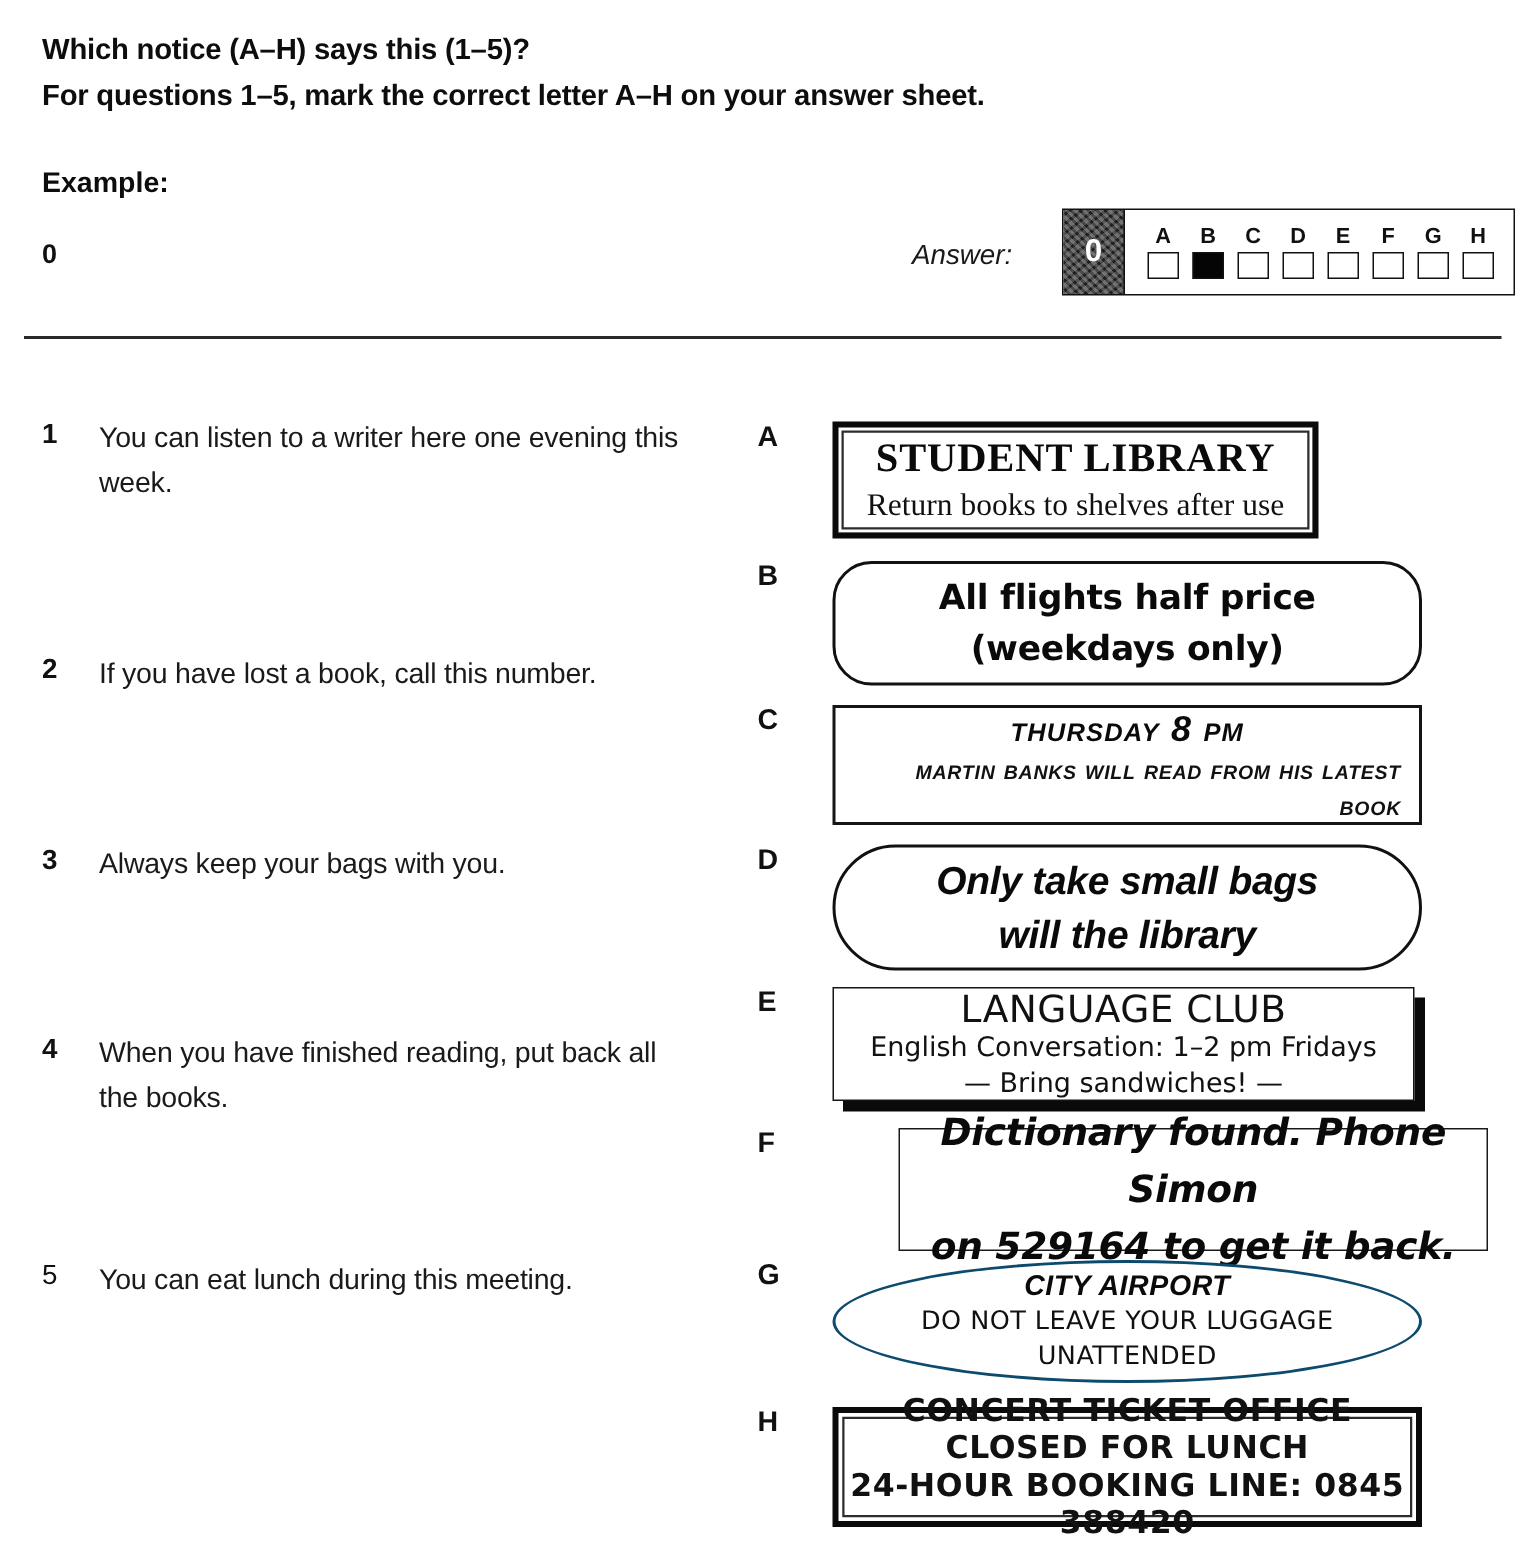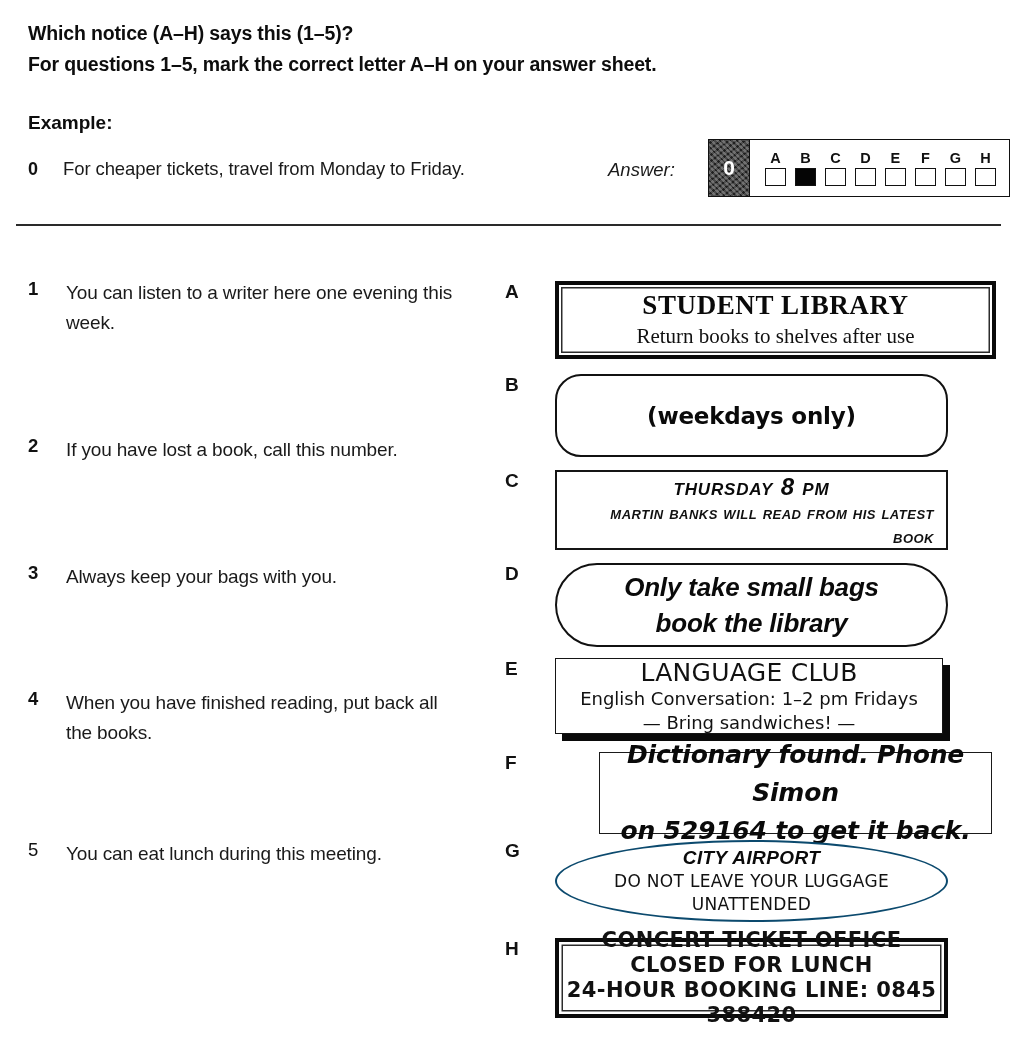--- a/index.html
+++ b/index.html
@@ -331,21 +331,20 @@
 
 <div class="header">
   <div class="head-line">Which notice (A–H) says this (1–5)?</div>
   <div class="head-line second">For questions 1–5, mark the correct letter A–H on your answer sheet.</div>
 </div>
 
 <div class="example-label">Example:</div>
 
 <div class="example-row">
   <div class="ex-num">0</div>
-  <div class="ex-text">For cheaper tickets, travel from Monday to Friday.</div>
   <div class="ex-answer-label">Answer:</div>
 
   <div class="answer-grid">
     <div class="ag-qnum">0</div>
     <div class="ag-cells">
       <div class="ag-cell">
         <div class="ag-letter">A</div>
         <div class="ag-box"></div>
       </div>
       <div class="ag-cell">
@@ -402,46 +401,47 @@
   <div class="q-text">When you have finished reading, put back all the books.</div>
 </div>
 
 <div class="q-item" style="top:839px;">
   <div class="q-num light">5</div>
   <div class="q-text">You can eat lunch during this meeting.</div>
 </div>
 
 <div class="notice-wrap" style="left:505px; top:281px; width:440px;">
   <div class="notice-letter">A</div>
-  <div class="notice-box style-a" style="width:441px; height:78px;">
+  <div class="notice-box style-a" style="width:324px; height:78px;">
     <div class="l1">STUDENT LIBRARY</div>
     <div class="l2">Return books to shelves after use</div>
   </div>
 </div>
 
 <div class="notice-wrap" style="left:505px; top:374px; width:440px;">
   <div class="notice-letter">B</div>
   <div class="notice-box style-b" style="width:393px; height:83px;">
+    <div class="l1">All flights half price</div>
     <div class="l2">(weekdays only)</div>
   </div>
 </div>
 
 <div class="notice-wrap" style="left:505px; top:470px; width:440px;">
   <div class="notice-letter">C</div>
   <div class="notice-box style-c" style="width:393px; height:80px; padding:0 12px;">
     <div class="l1">Thursday 8 pm</div>
     <div class="l2">Martin Banks will read from his latest book</div>
   </div>
 </div>
 
 <div class="notice-wrap" style="left:505px; top:563px; width:440px;">
   <div class="notice-letter">D</div>
   <div class="notice-box style-d" style="width:393px; height:84px;">
     <div class="l1">Only take small bags</div>
-    <div class="l2">book the library</div>
+    <div class="l2">will the library</div>
   </div>
 </div>
 
 <div class="notice-wrap" style="left:505px; top:658px; width:440px;">
   <div class="notice-letter">E</div>
   <div class="notice-box style-e" style="width:388px; height:76px;">
     <div class="l1">LANGUAGE CLUB</div>
     <div class="l2">English Conversation: 1–2 pm Fridays</div>
     <div class="l3">— Bring sandwiches! —</div>
   </div>

